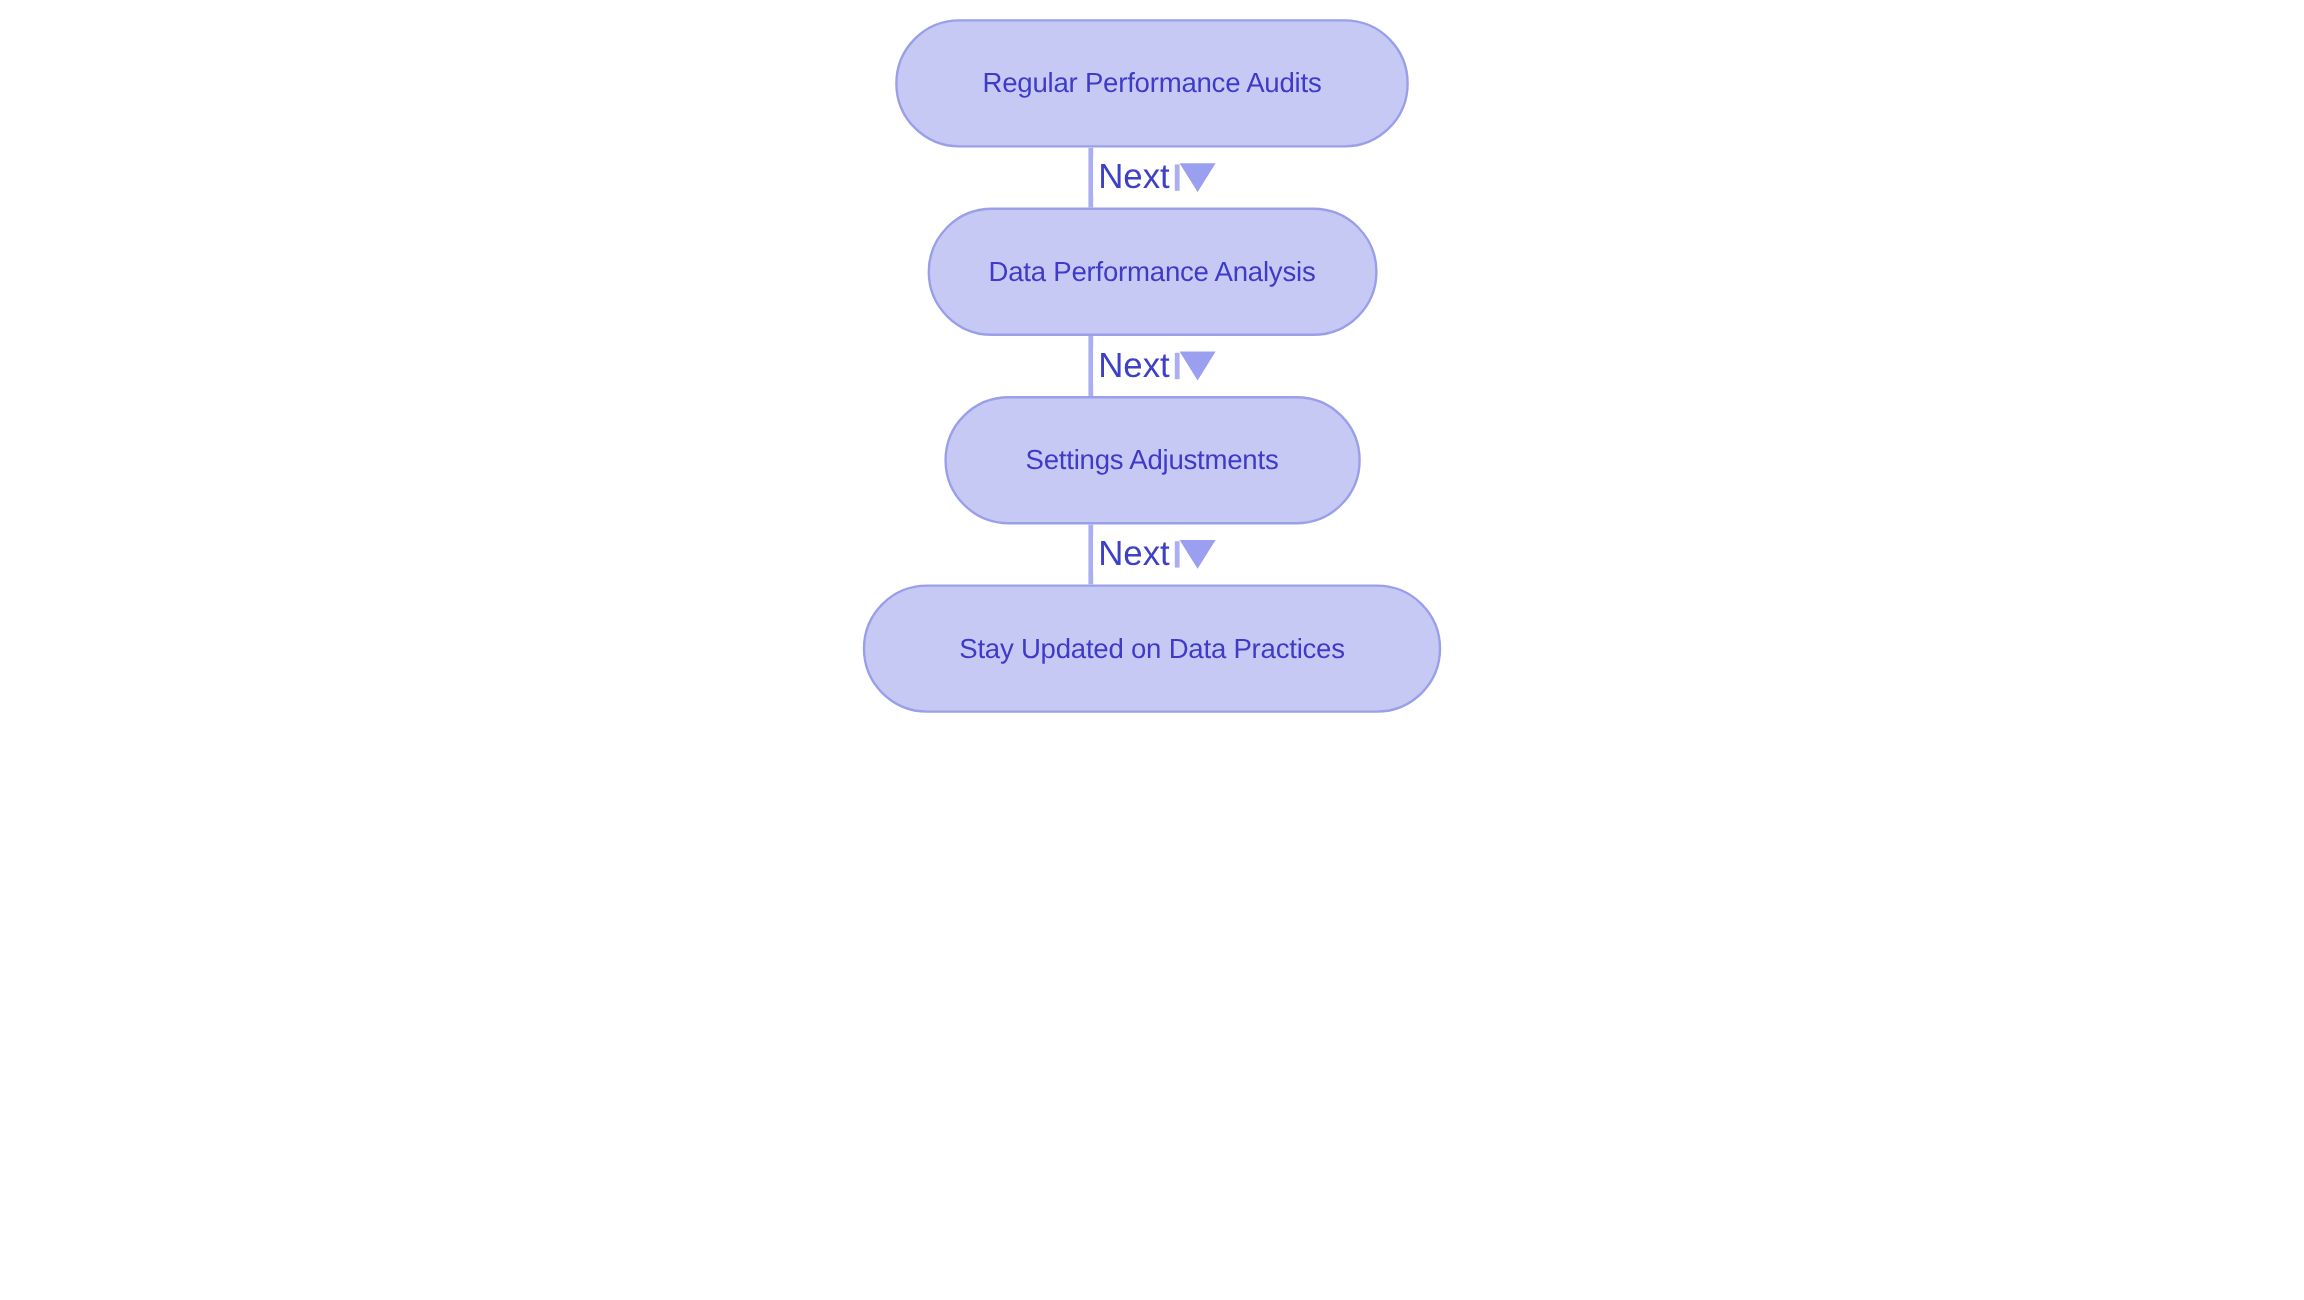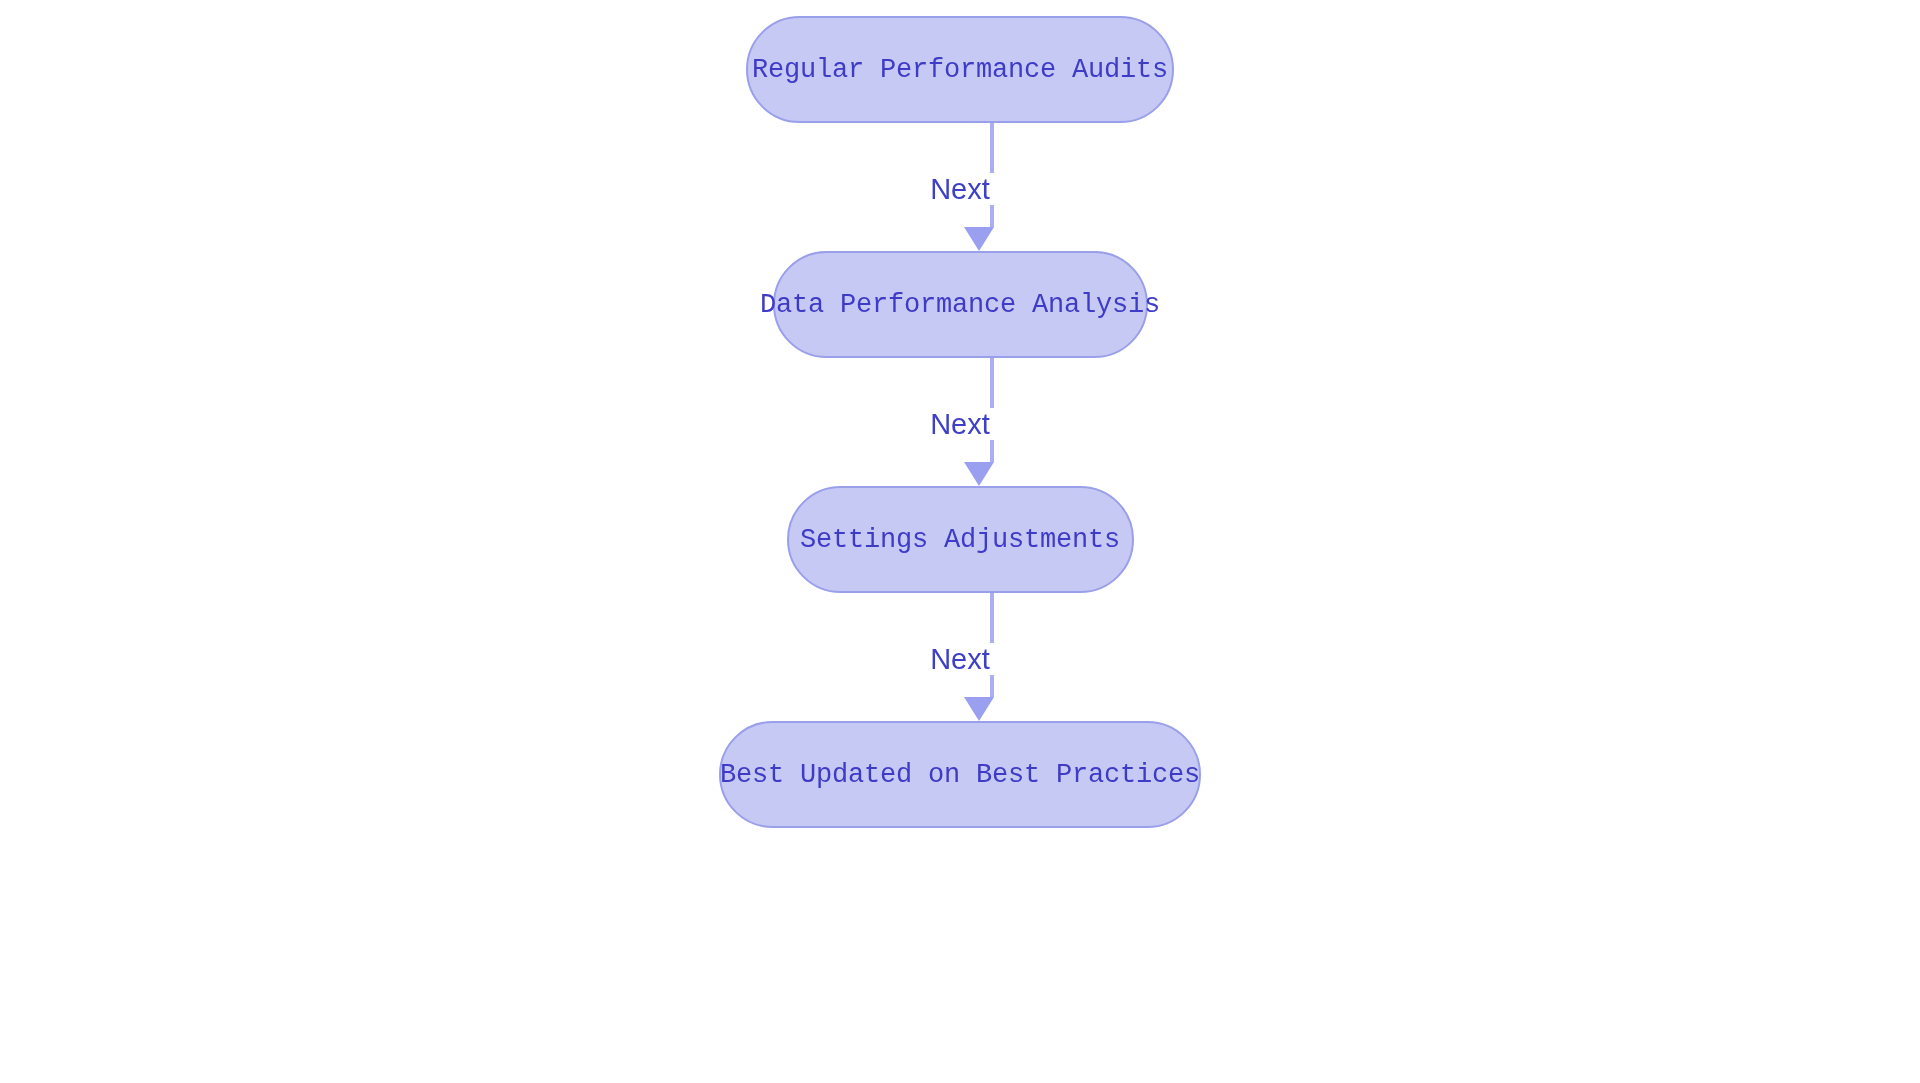--- a/index.html
+++ b/index.html
@@ -30,35 +30,33 @@
     border-radius: 54px;
     background: var(--node-fill, #c7c9f5);
     border: 2px solid var(--node-border, #9a9fea);
     display: flex;
     align-items: center;
     justify-content: center;
     flex: none;
   }
   .node span {
     color: var(--node-text, #3e3bc7);
-    font-size: 27px;
+    font-size: 23px;
     font-weight: 500;
     letter-spacing: -0.2px;
     white-space: nowrap;
-    font-family: Liberation Mono, monospace;
   }
   .node-1 { width: 428px; }
   .node-2 { width: 375px; }
   .node-3 { width: 347px; }
   .node-4 { width: 482px; }
   .node-5 { width: 355px; }
   .connector {
     display: flex;
-    flex-direction: column;
-    align-items: flex-end;
+    align-items: center;
     flex: none;
   }
   .edge-line {
     width: 4px;
     background: var(--edge-line, #abaff2);
     flex: none;
   }
   .seg-top { height: 50px; }
   .seg-bottom { height: 22px; }
   .edge-label {
@@ -113,19 +111,19 @@
     </div>
 
     <div class="connector">
       <div class="edge-line seg-top"></div>
       <div class="edge-label">Next</div>
       <div class="edge-line seg-bottom"></div>
       <div class="arrowhead"></div>
     </div>
 
     <div class="node node-4">
-      <span>Best Updated on Best Practices</span>
+      <span>Stay Updated on Data Practices</span>
     </div>
 
 
 
   </div>
 </div>
 
 </body></html>

